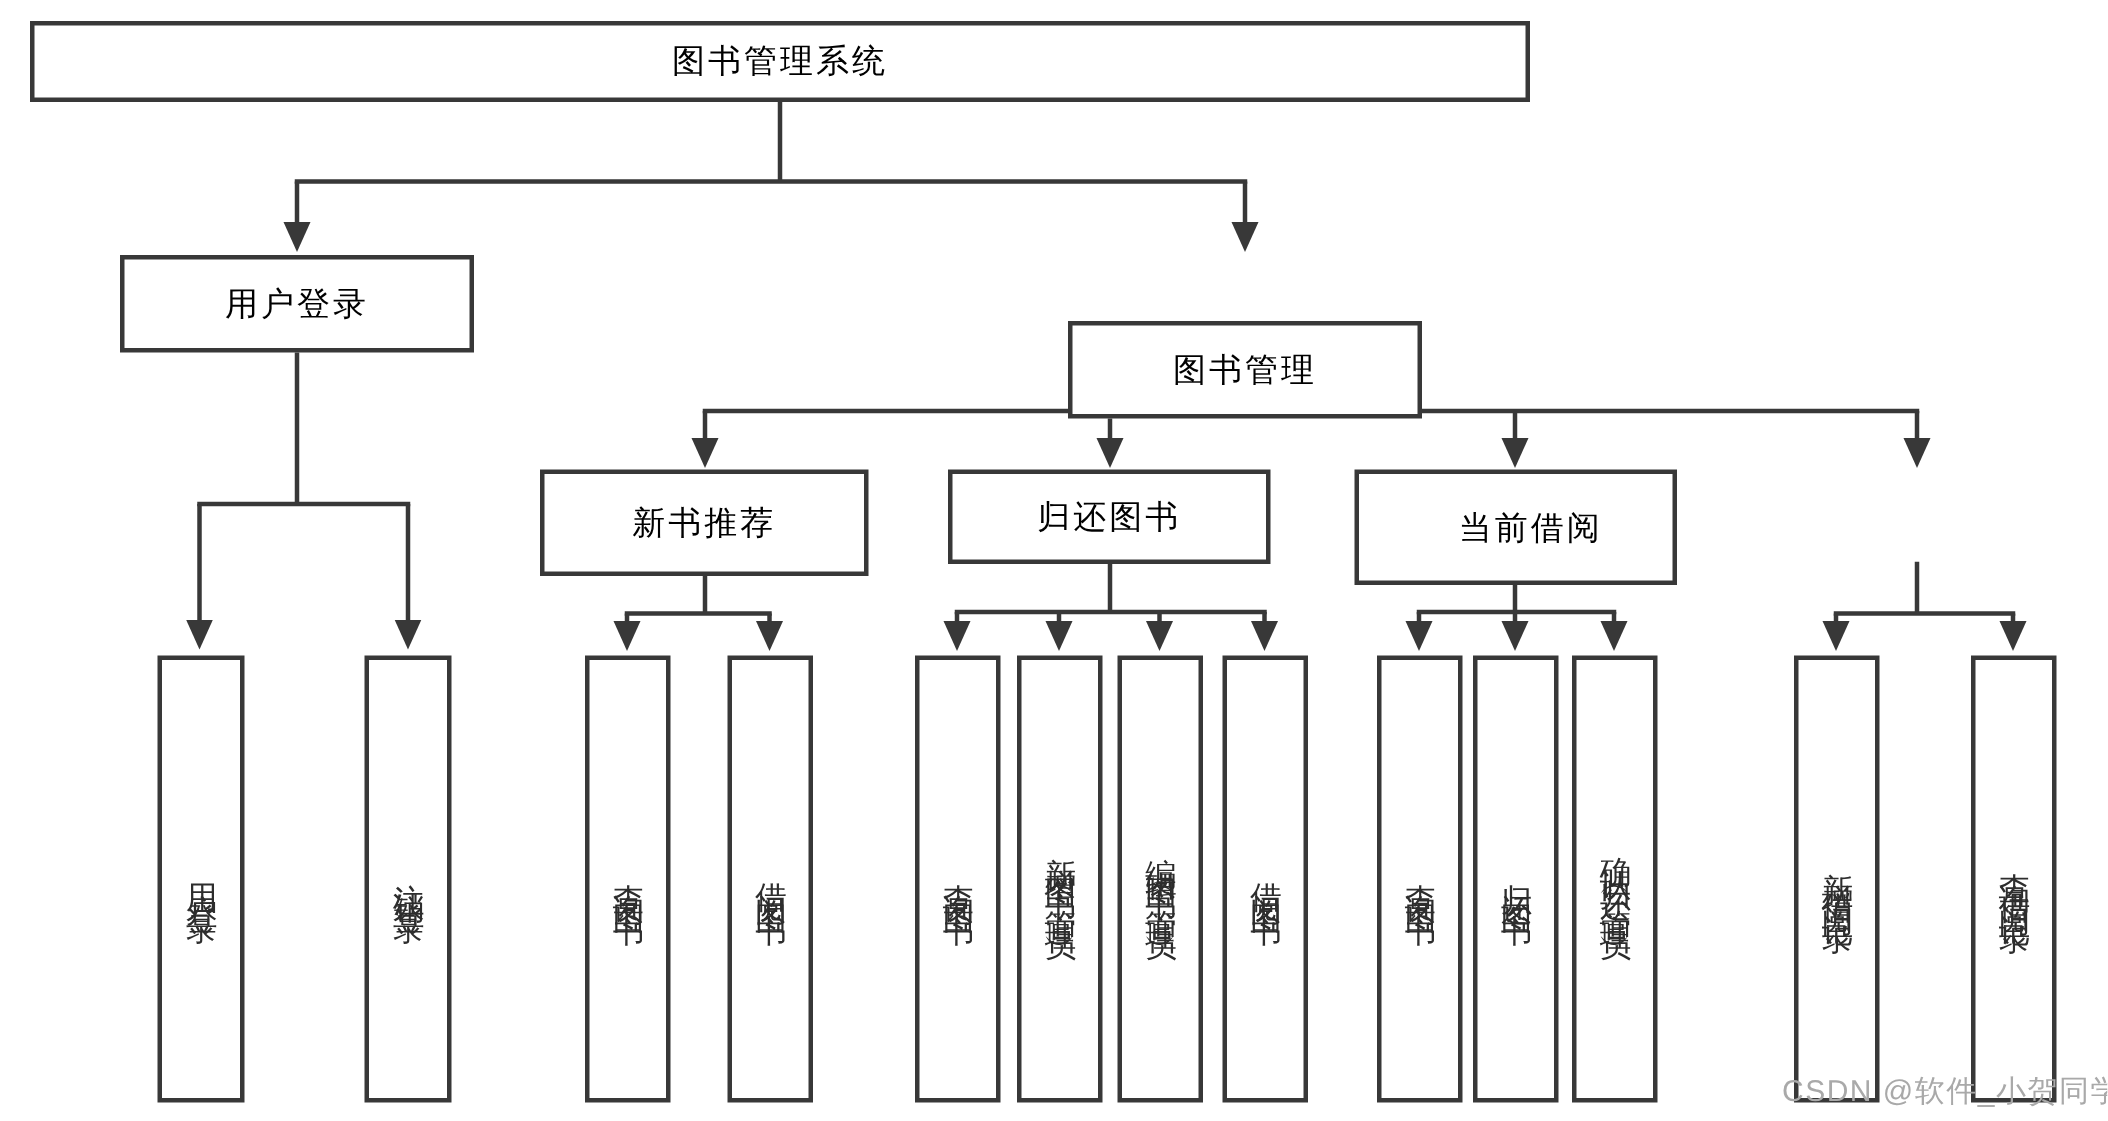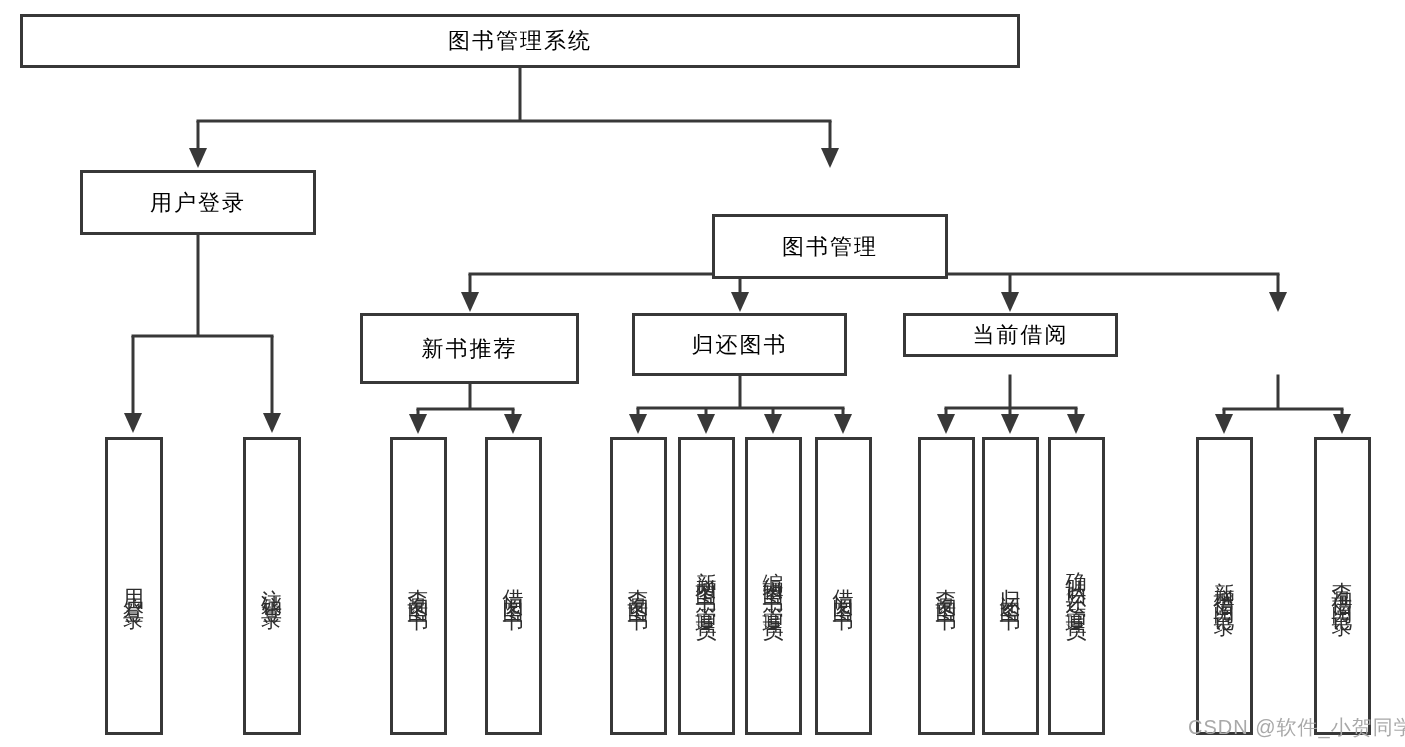--- a/index.html
+++ b/index.html
@@ -100,21 +100,21 @@
     <path d="M1342 409 V428" fill="none" stroke="#383838" stroke-width="3" marker-end="url(#arrow)"></path>
   </svg>
 
   <div class="box" style="left:20px; top:14px; width:1000px; height:54px;">图书管理系统</div>
 
   <div class="box" style="left:80px; top:170px; width:236px; height:65px;">用户登录</div>
   <div class="box" style="left:712px; top:170px; width:236px; height:65px;margin-top:44px;">图书管理</div>
 
   <div class="box" style="left:360px; top:313px; width:219px; height:71px;">新书推荐</div>
   <div class="box" style="left:632px; top:313px; width:215px; height:63px;">归还图书</div>
-  <div class="box" style="left:903px; top:313px; width:215px; height:44px;padding-left:20px;">当前借阅</div>
+  <div class="box" style="left:903px; top:313px; width:215px; height:77px;padding-left:20px;">当前借阅</div>
 
   <div class="leaf" style="left:105px; top:437px; width:58px; height:298px;">
     <span>用户登录</span>
   </div>
   <div class="leaf" style="left:243px; top:437px; width:58px; height:298px;">
     <span>注销登录</span>
   </div>
 
   <div class="leaf" style="left:390px; top:437px; width:57px; height:298px;">
     <span>查询图书</span>

